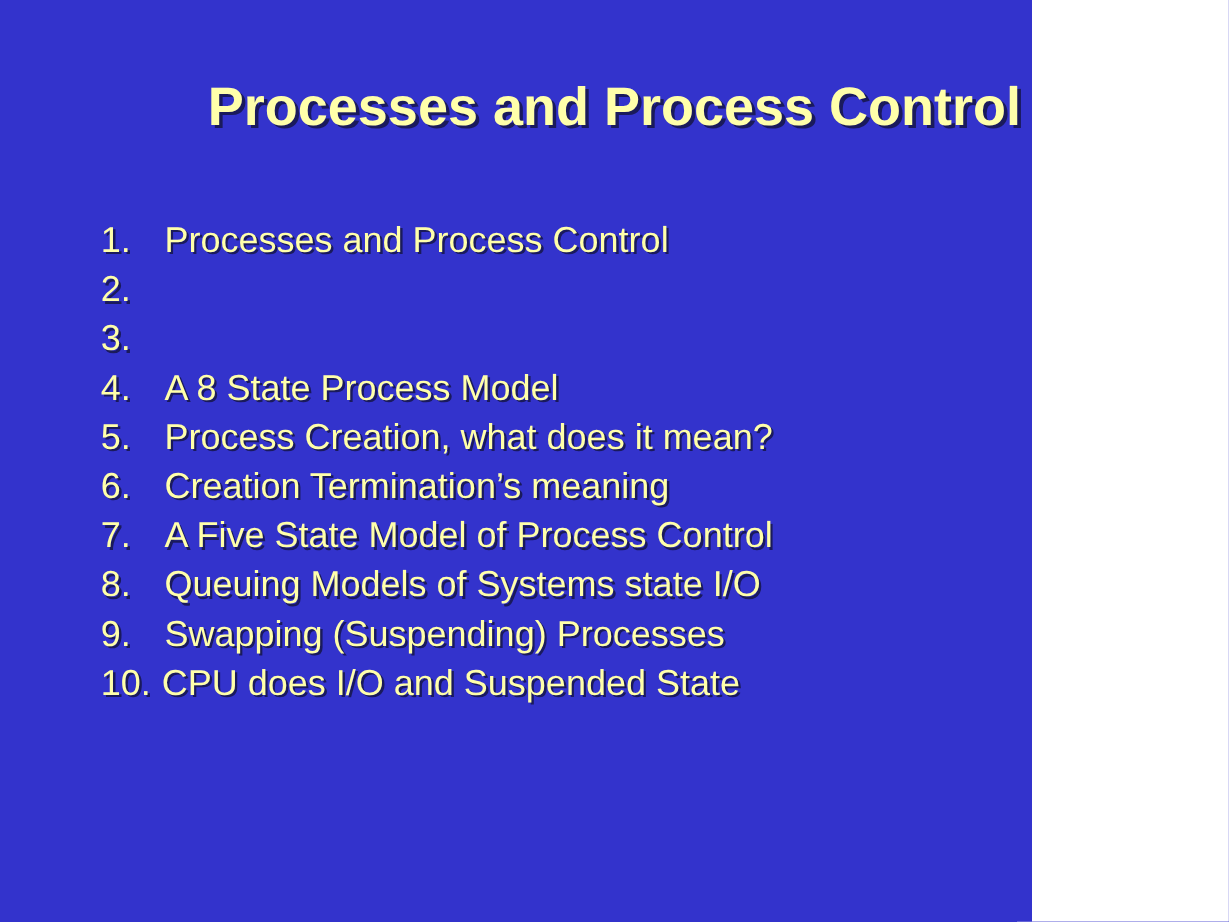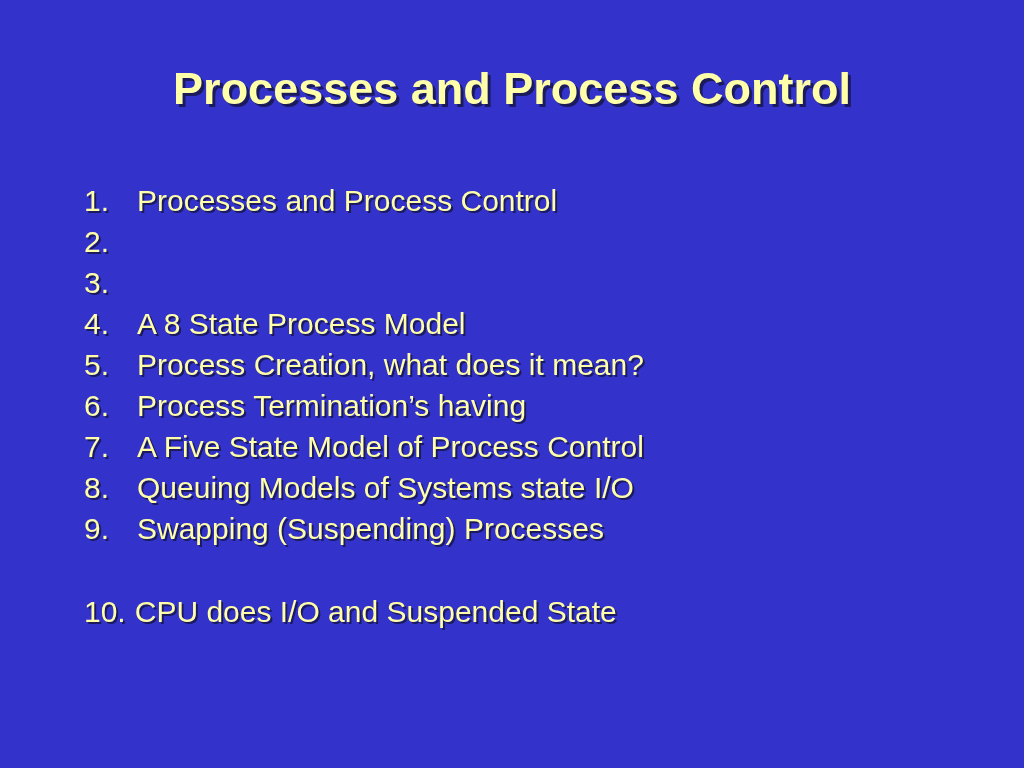--- a/index.html
+++ b/index.html
@@ -9,21 +9,21 @@
   }
   body {
     width: 1024px;
     height: 768px;
     overflow: hidden;
     font-family: "Liberation Sans", sans-serif;
   }
 
   #slide {
     position: relative;
-    width: 1024px;
+    width: 860px;
     height: 768px;
     background: #3333cc;
     box-sizing: border-box;
   }
 
   
   #slide-title {
     position: absolute;
     left: 0;
     top: 63px;
@@ -63,21 +63,20 @@
   .agenda-marker {
     flex: 0 0 auto;
     width: 53px;
     text-align: left;
   }
 
   
   .agenda-item.wide-marker .agenda-marker {
     width: auto;
     padding-right: 9px;
-    margin-top: 42px;
   }
 
   .agenda-label {
     flex: 0 0 auto;
   }
 </style>
 </head>
 <body>
 
 <div id="slide">
@@ -104,21 +103,21 @@
       <span class="agenda-label">A 8 State Process Model</span>
     </li>
 
     <li class="agenda-item">
       <span class="agenda-marker">5.</span>
       <span class="agenda-label">Process Creation, what does it mean?</span>
     </li>
 
     <li class="agenda-item">
       <span class="agenda-marker">6.</span>
-      <span class="agenda-label">Process Termination’s having</span>
+      <span class="agenda-label">Creation Termination’s meaning</span>
     </li>
 
     <li class="agenda-item">
       <span class="agenda-marker">7.</span>
       <span class="agenda-label">A Five State Model of Process Control</span>
     </li>
 
     <li class="agenda-item">
       <span class="agenda-marker">8.</span>
       <span class="agenda-label">Queuing Models of Systems state I/O</span>

